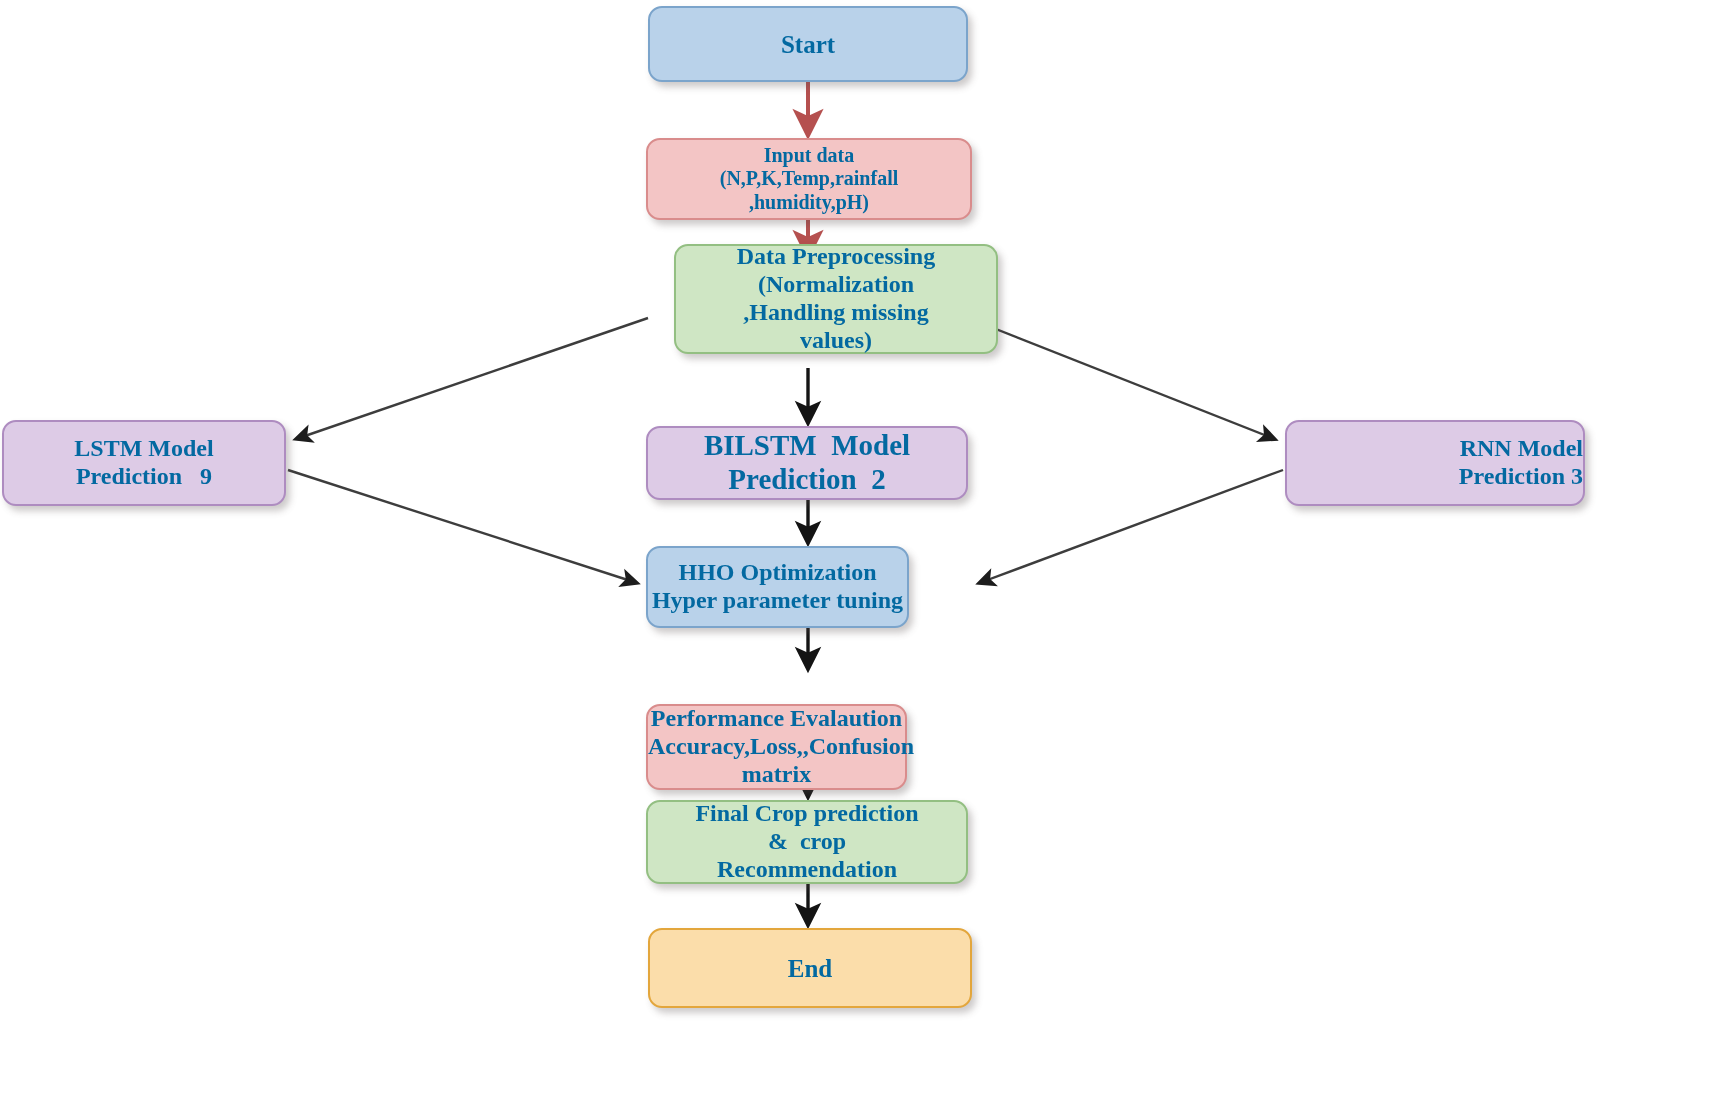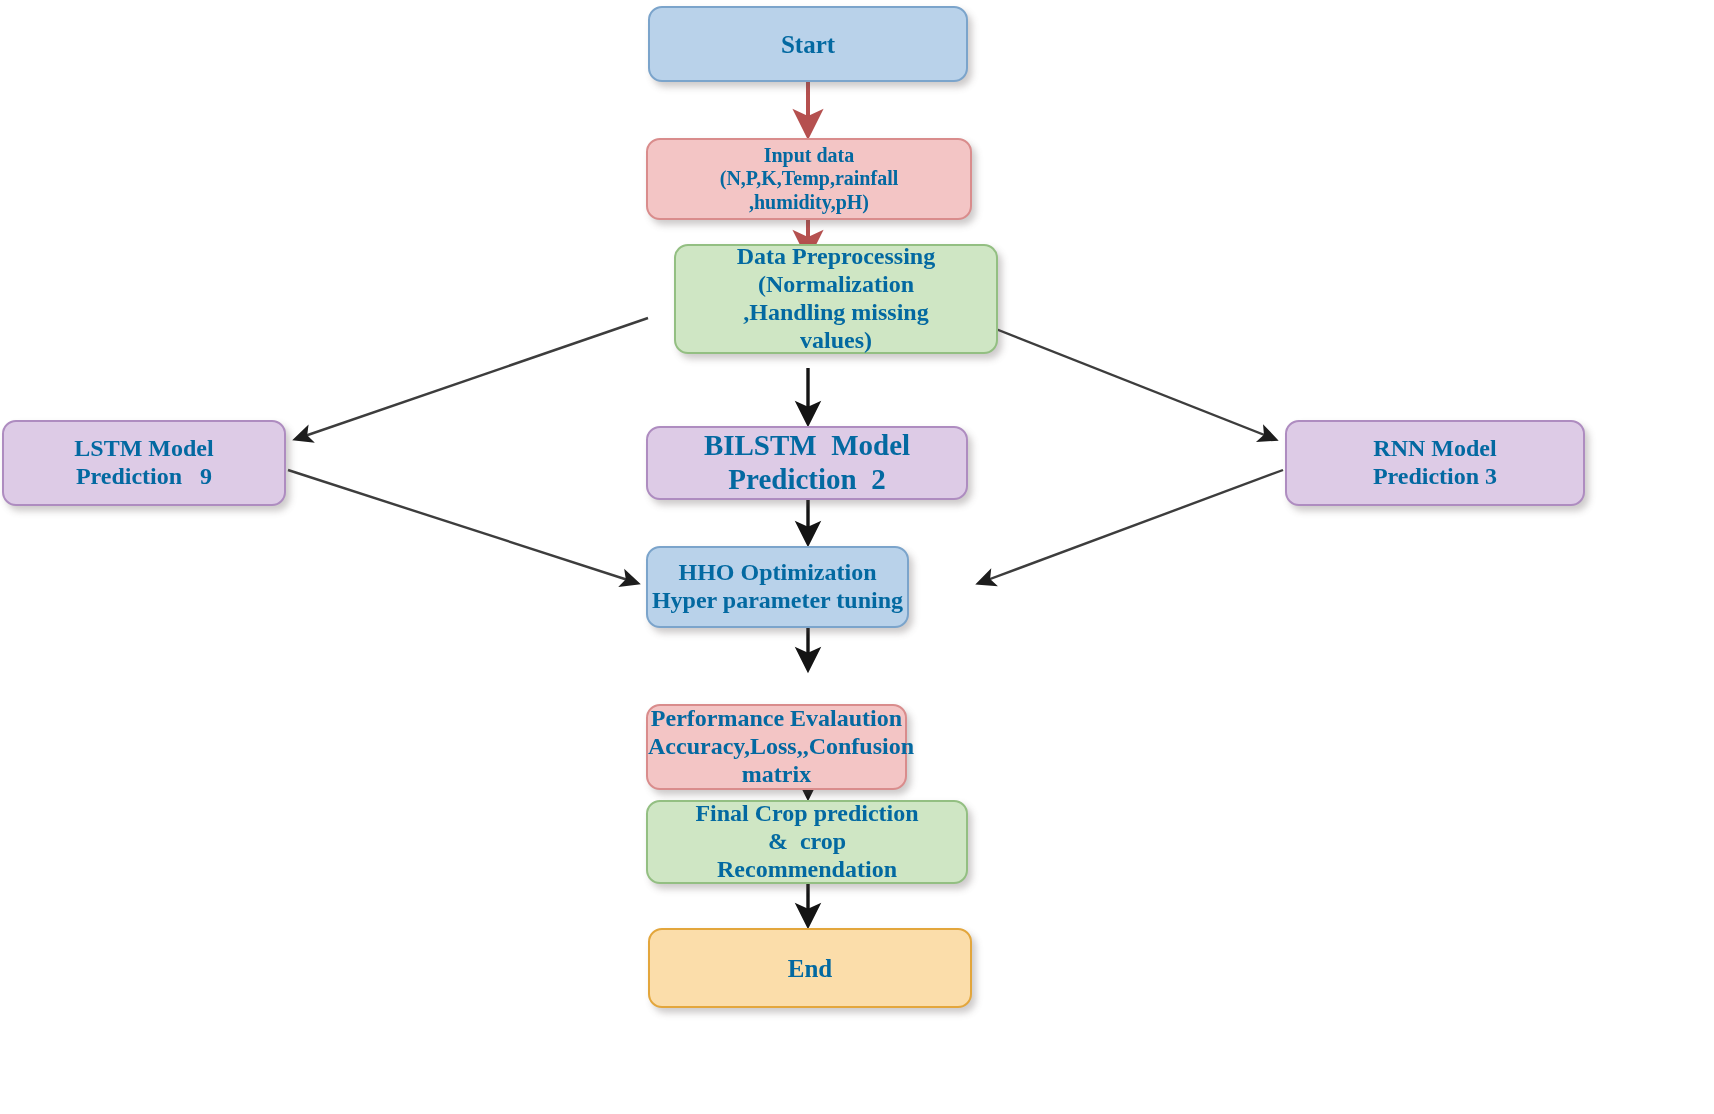--- a/index.html
+++ b/index.html
@@ -51,21 +51,21 @@
   .t-green  { background: #cfe6c4; border: 2px solid #93bf82; }
   .t-purple { background: #ddcbe6; border: 2px solid #ae8cc0; }
   .t-orange { background: #fbddaa; border: 2px solid #e3a63c; }
 
   
   #n-start       { left: 648px;  top: 6px;    width: 320px; height: 76px;  font-size: 25px; }
   #n-input       { left: 646px;  top: 138px;  width: 326px; height: 82px;  font-size: 20px; }
   #n-preprocess  { left: 646px;  top: 244px;  width: 324px; height: 110px; font-size: 24px; margin-left: 28px; }
   #n-lstm        { left: 2px;    top: 420px;  width: 284px; height: 86px;  font-size: 24px; }
   #n-bilstm      { left: 646px;  top: 426px;  width: 322px; height: 74px;  font-size: 29px; }
-  #n-rnn         { left: 1285px; top: 420px;  width: 300px; height: 86px;  font-size: 24px; }
+  #n-rnn         { left: 1285px; top: 420px;  width: 300px; height: 86px;  font-size: 24px; text-align: right; }
   #n-hho         { left: 646px;  top: 546px;  width: 263px; height: 82px;  font-size: 24px; }
   #n-perf        { left: 646px;  top: 704px;  width: 261px; height: 86px;  font-size: 24px; }
   #n-final       { left: 646px;  top: 800px;  width: 322px; height: 84px;  font-size: 24px; }
   #n-end         { left: 648px;  top: 928px;  width: 324px; height: 80px;  font-size: 25px; }
 
   
   #n-input .label,
   #n-preprocess .label,
   #n-perf .label,
   #n-final .label,

